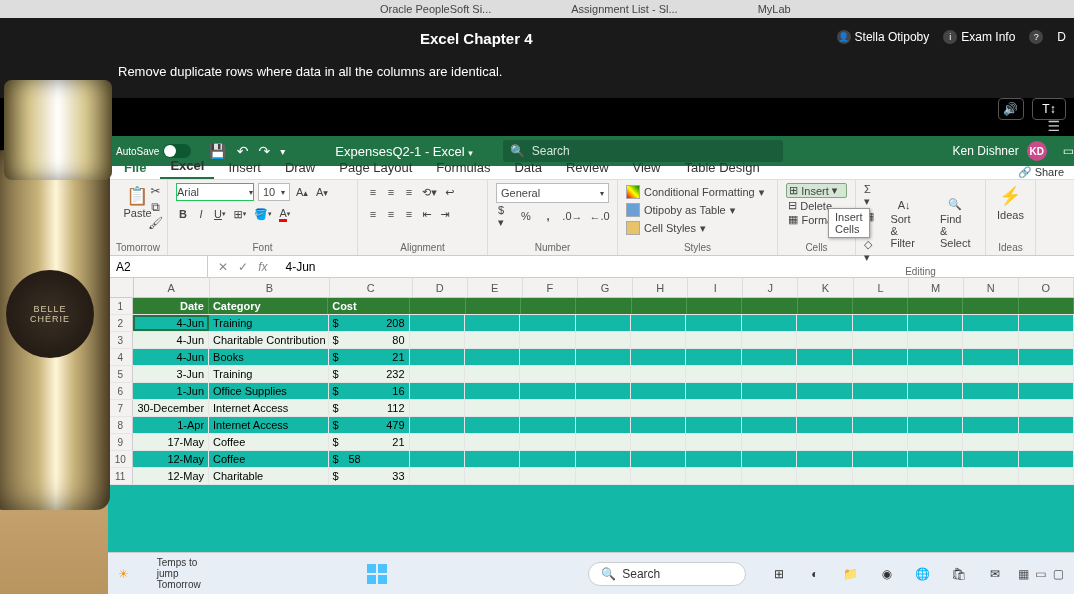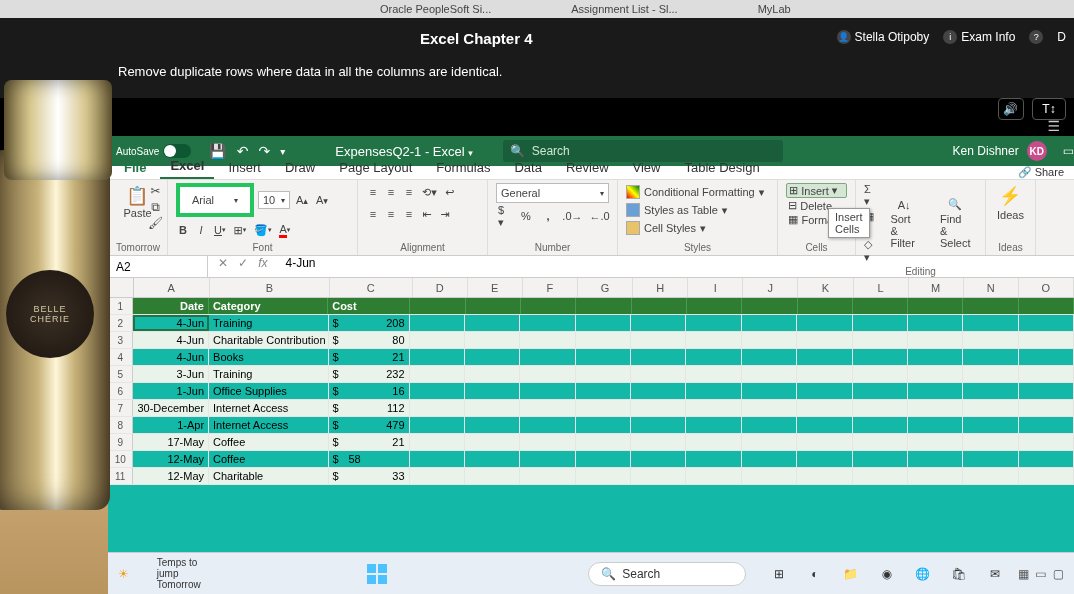--- a/index.html
+++ b/index.html
@@ -38,35 +38,35 @@
 .ribbon-tabs .rtab { padding:4px 10px; cursor:pointer; }
 .ribbon-tabs .file { color:#217346; font-weight:600; }
 .ribbon-tabs .active { border-bottom:2px solid #217346; font-weight:600; }
 .ribbon-tabs .right { margin-left:auto; padding-right:10px; font-size:11px; }
 
 
 .ribbon { height:76px; background:#f3f2f1; border-bottom:1px solid #ccc; display:flex; font-size:11px; color:#444; }
 .rgroup { border-right:1px solid #ddd; padding:3px 8px 2px 8px; display:flex; flex-direction:column; position:relative; }
 .rgroup .label { text-align:center; font-size:10px; color:#666; margin-top:auto; padding-top:2px; }
 .rgroup .row { display:flex; align-items:center; gap:4px; }
-.font-sel { width:78px; height:34px; border:4px solid #22c55e; background:#fff; padding:0 12px; font-size:11px; display:flex; align-items:center; }
+.font-sel { width:78px; height:18px; border:1px solid #22c55e; background:#fff; padding:0 0; font-size:11px; display:flex; align-items:center; }
 .size-sel { width:32px; height:18px; border:1px solid #bbb; background:#fff; padding:0 4px; font-size:11px; display:flex; align-items:center; }
 .rbtn { min-width:14px; height:18px; display:flex; align-items:center; justify-content:center; padding:0 2px; }
 .num-sel { width:120px; height:20px; border:1px solid #bbb; background:#fff; padding:0 4px; display:flex; align-items:center; }
 .style-item { display:flex; align-items:center; gap:4px; height:18px; font-size:11px; padding:1px 0; }
 .style-ico { width:14px; height:14px; background:#fff; border:1px solid #aaa; }
 .cells-col { display:flex; flex-direction:column; gap:1px; font-size:11px; }
 .cells-row { display:flex; align-items:center; gap:3px; padding:0 2px; }
 .insert-active { background:#d5e6d5; border:1px solid #7da87d; border-radius:2px; }
 .tooltip { position:absolute; background:#fff; border:1px solid #999; padding:2px 6px; font-size:11px; box-shadow:1px 1px 3px rgba(0,0,0,.3); z-index:10; }
 .bigbtn { display:flex; flex-direction:column; align-items:center; padding:2px 6px; gap:2px; }
 .bigbtn svg, .bigbtn .glyph { height:20px; }
 
 
-.fbar { height:22px; display:flex; align-items:flex-start; border-bottom:1px solid #ccc; font-size:12px; background:#fff; }
+.fbar { height:22px; display:flex; align-items:center; border-bottom:1px solid #ccc; font-size:12px; background:#fff; }
 .name-box { width:100px; border-right:1px solid #ccc; padding:0 8px; display:flex; align-items:center; height:100%; }
 .fbar-btns { display:flex; gap:10px; padding:0 10px; color:#888; }
 .fbar-input { flex:1; padding:0 8px; }
 
 
 .grid-wrap { display:flex; flex-direction:column; overflow:hidden; flex:1; }
 .col-headers { height:20px; display:flex; background:#f3f2f1; border-bottom:1px solid #ccc; font-size:11px; color:#555; }
 .corner { width:30px; border-right:1px solid #ccc; }
 .ch { border-right:1px solid #ddd; text-align:center; line-height:20px; }
 .chA { width:88px; } .chB { width:140px; } .chC { width:96px; }
@@ -260,21 +260,21 @@
             <b>,</b>
           </span>
         <span class="rbtn">.0→</span>
         <span class="rbtn">←.0</span>
       </div>
       <div class="label">Number</div>
     </div>
 
     <div class="rgroup" style="width:160px;">
       <div class="style-item"><div class="style-ico" style="background:linear-gradient(45deg,red,yellow,green);"></div><span>Conditional Formatting</span> ▾</div>
-      <div class="style-item"><div class="style-ico" style="background:#6aa0d8;"></div><span>Styles as Table</span> ▾</div>
+      <div class="style-item"><div class="style-ico" style="background:#6aa0d8;"></div><span>Otipoby as Table</span> ▾</div>
       <div class="style-item"><div class="style-ico" style="background:#e8c36a;"></div><span>Cell Styles</span> ▾</div>
       <div class="label">Styles</div>
     </div>
 
     <div class="rgroup" style="width:78px; position:relative;">
       <div class="cells-col">
         <div class="cells-row insert-active"><span>⊞</span><span>Insert</span> ▾</div>
         <div class="cells-row">
             <span>⊟</span>
             <span>Delete</span>

